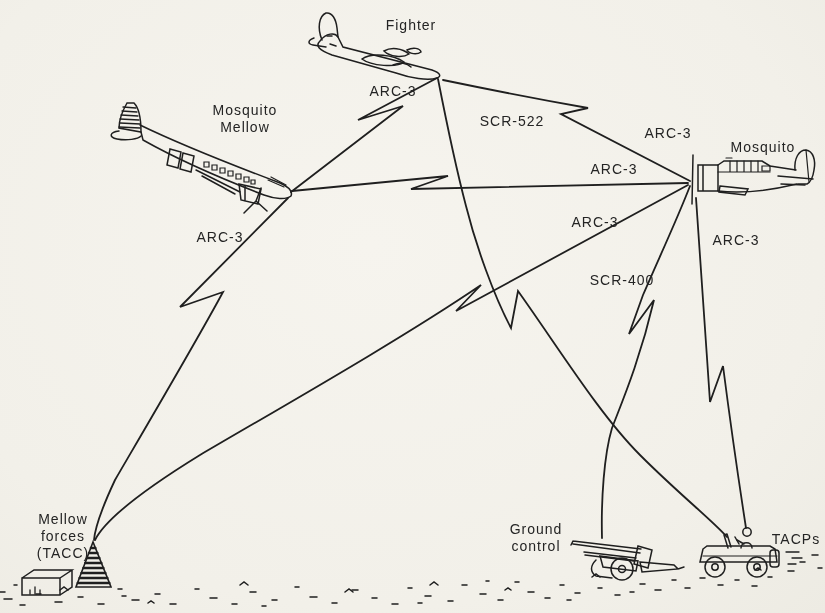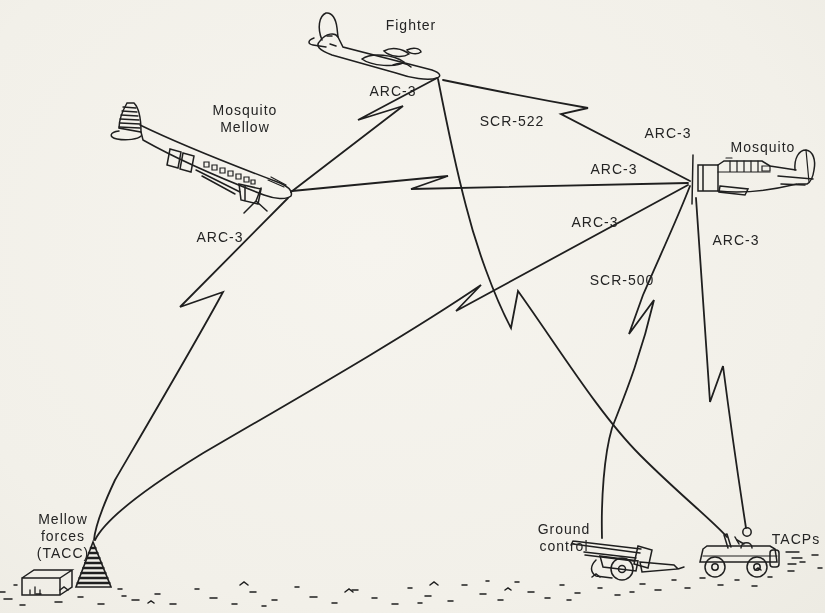--- a/index.html
+++ b/index.html
@@ -151,21 +151,21 @@
   <div class="lbl" style="left:747px;top:139px;">
     <span class="ln">Mosquito</span>
   </div>
 
   <div class="lbl" style="left:47px;top:511px;">
     <span class="ln">Mellow</span>
     <span class="ln">forces</span>
     <span class="ln">(TACC)</span>
   </div>
 
-  <div class="lbl" style="left:548px;top:521px;">
+  <div class="lbl" style="left:520px;top:521px;">
     <span class="ln">Ground</span>
     <span class="ln">control</span>
   </div>
 
   <div class="lbl" style="left:780px;top:531px;">
     <span class="ln">TACPs</span>
   </div>
 
   <div class="lbl" style="left:377px;top:83px;">
     <span>ARC-3</span>
@@ -179,19 +179,19 @@
   <div class="lbl" style="left:598px;top:161px;">
     <span>ARC-3</span>
   </div>
   <div class="lbl" style="left:204px;top:229px;">
     <span>ARC-3</span>
   </div>
   <div class="lbl" style="left:579px;top:214px;">
     <span>ARC-3</span>
   </div>
   <div class="lbl" style="left:606px;top:272px;">
-    <span>SCR-500</span>
+    <span>SCR-400</span>
   </div>
   <div class="lbl" style="left:720px;top:232px;">
     <span>ARC-3</span>
   </div>
 
 </div>
 
 </body></html>

